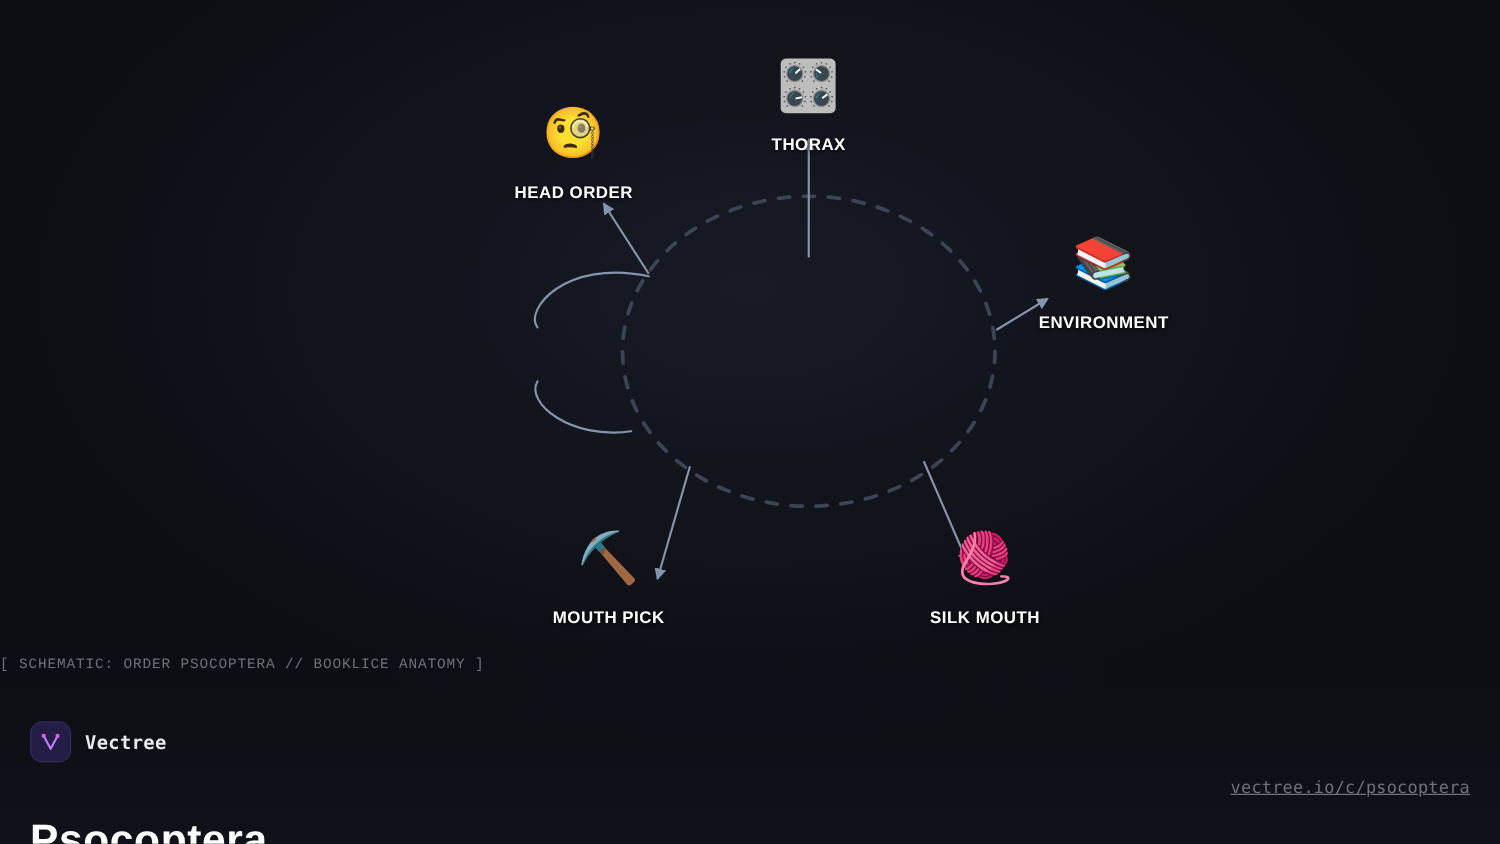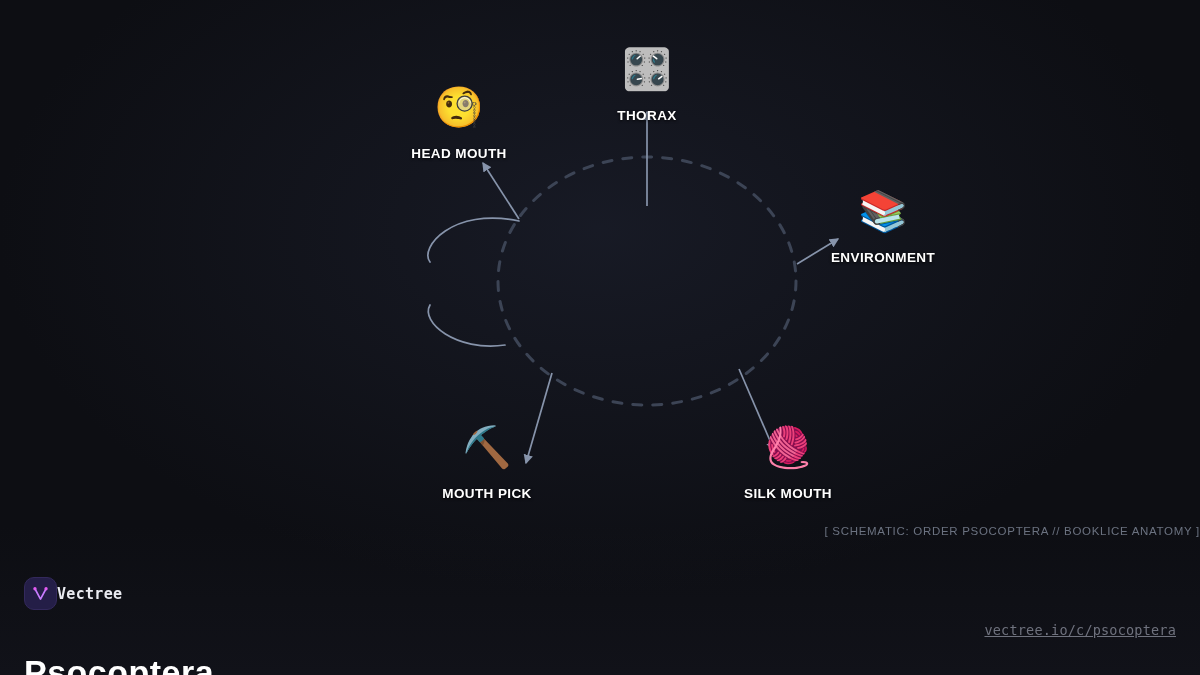--- a/index.html
+++ b/index.html
@@ -82,44 +82,44 @@
   #node-environment { left: 883px; top: 188px; }
   #node-mouth       { left: 487px; top: 424px; }
   #node-silk        { left: 788px; top: 424px; }
 
   
   .caption {
     position: absolute;
     top: 525px;
     left: 0;
     width: 1200px;
-    text-align: right;
-    font-family: Liberation Sans, sans-serif;
+    text-align: left;
+    font-family: Liberation Mono, monospace;
     font-size: 11.5px;
     letter-spacing: 0.7px;
     color: #6b7280;
     white-space: nowrap;
-    padding-left: 28px;
   }
 
   
   .footer {
     position: absolute;
     left: 0;
     bottom: 0;
     width: 1200px;
     height: 115px;
   }
 
   .brand {
     position: absolute;
     left: 24px;
     top: 17px;
     display: flex;
     align-items: center;
+    gap: 11px;
   }
 
   .brand-mark {
     width: 33px;
     height: 33px;
     border-radius: 10px;
     background: #241e47;
     border: 1px solid #33295c;
     display: flex;
     align-items: center;
@@ -183,21 +183,21 @@
 
     <path d="M 797 264 L 838 239" fill="none" stroke="#8794ab" stroke-width="1.7" marker-end="url(#arrow)"></path>
 
     <path d="M 552 373 L 526 463" fill="none" stroke="#8794ab" stroke-width="1.7" marker-end="url(#arrow)"></path>
 
     <path d="M 739 369 L 774 450" fill="none" stroke="#8794ab" stroke-width="1.7" marker-end="url(#arrow)"></path>
   </svg>
 
   <div class="node" id="node-head">
     <div class="node-icon">🧐</div>
-    <div class="node-label">HEAD MOUTH</div>
+    <div class="node-label">HEAD ORDER</div>
   </div>
 
   <div class="node" id="node-thorax">
     <div class="node-icon">🎛️</div>
     <div class="node-label">THORAX</div>
   </div>
 
   <div class="node" id="node-environment">
     <div class="node-icon">📚</div>
     <div class="node-label">ENVIRONMENT</div>

